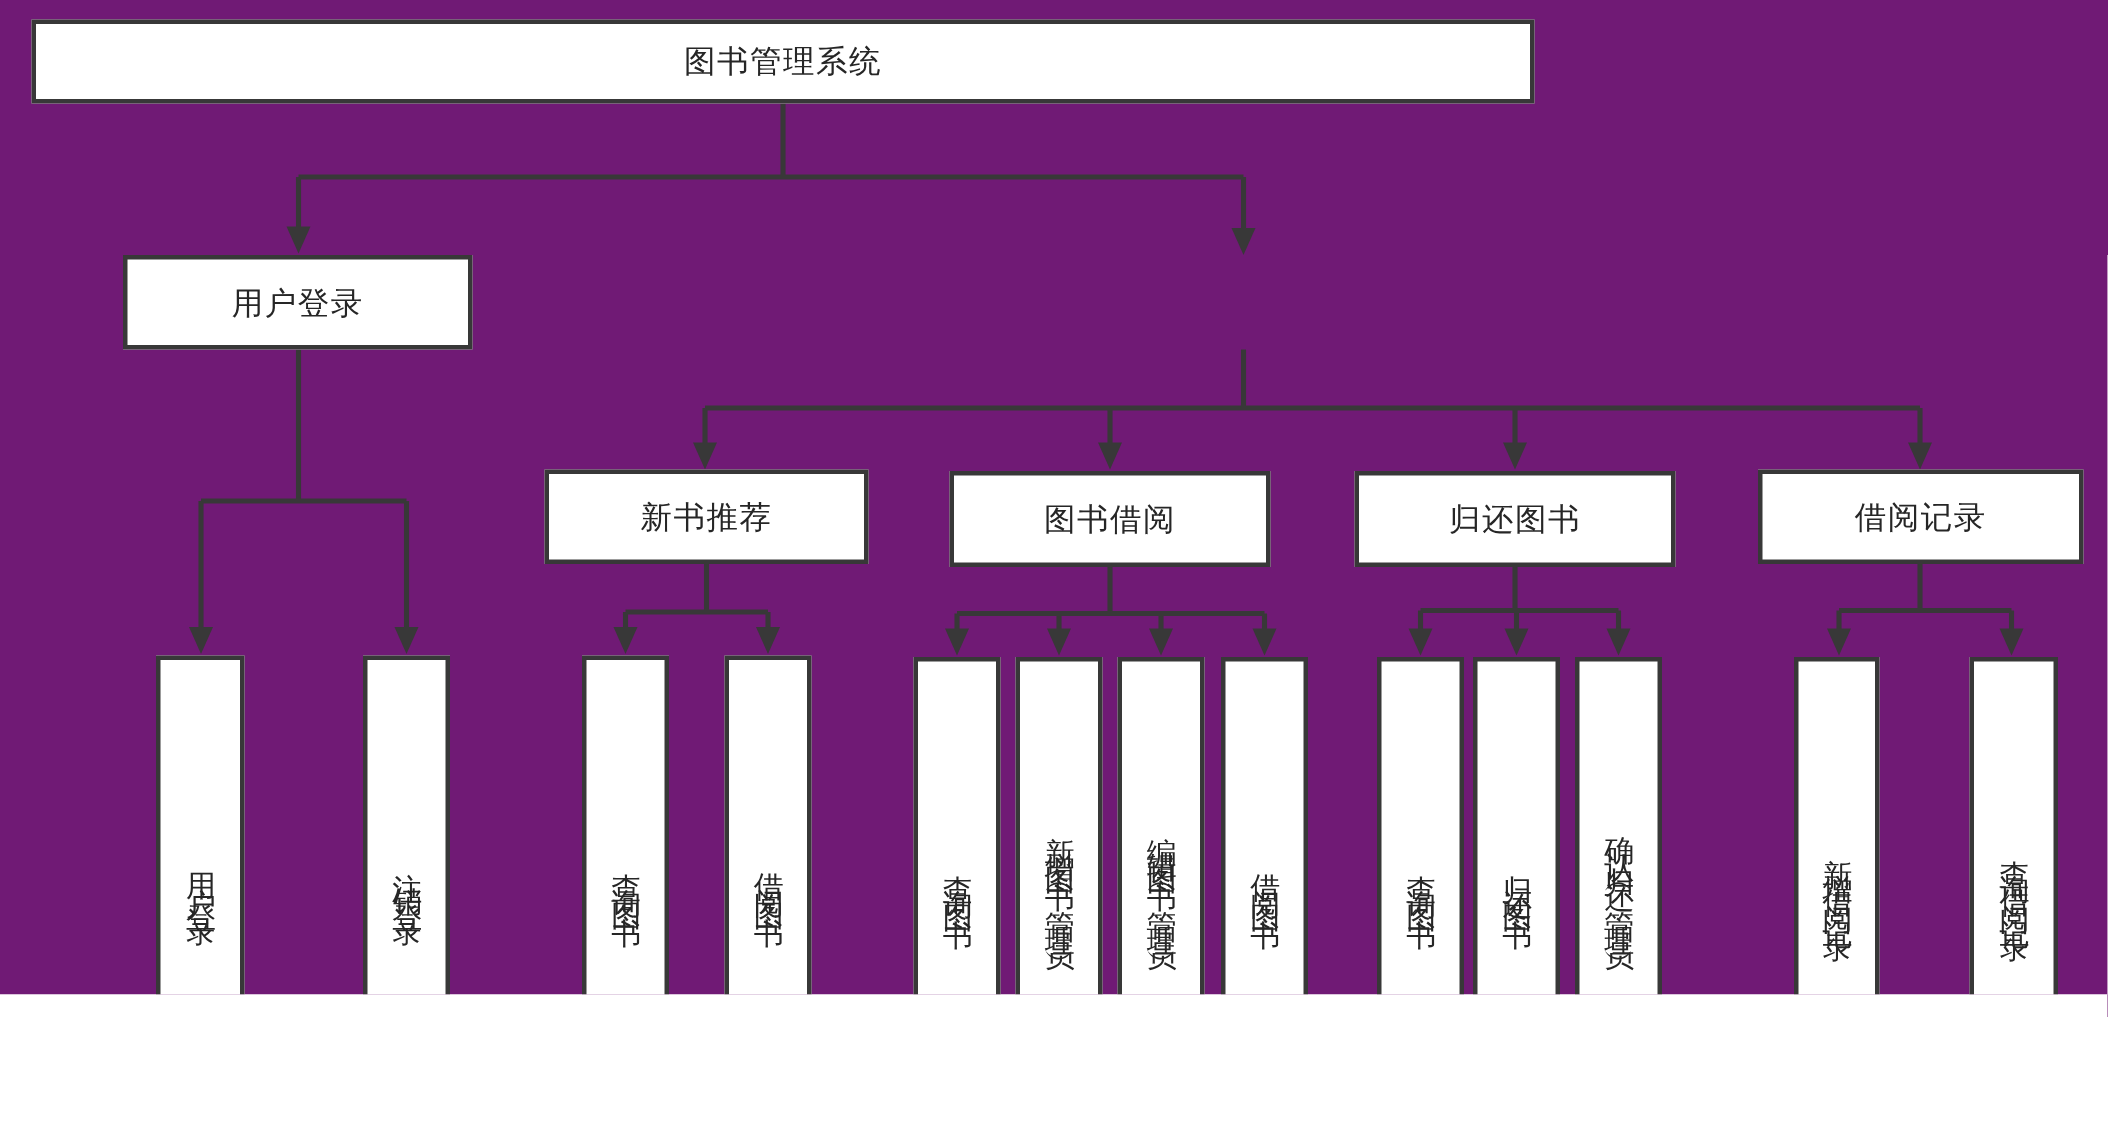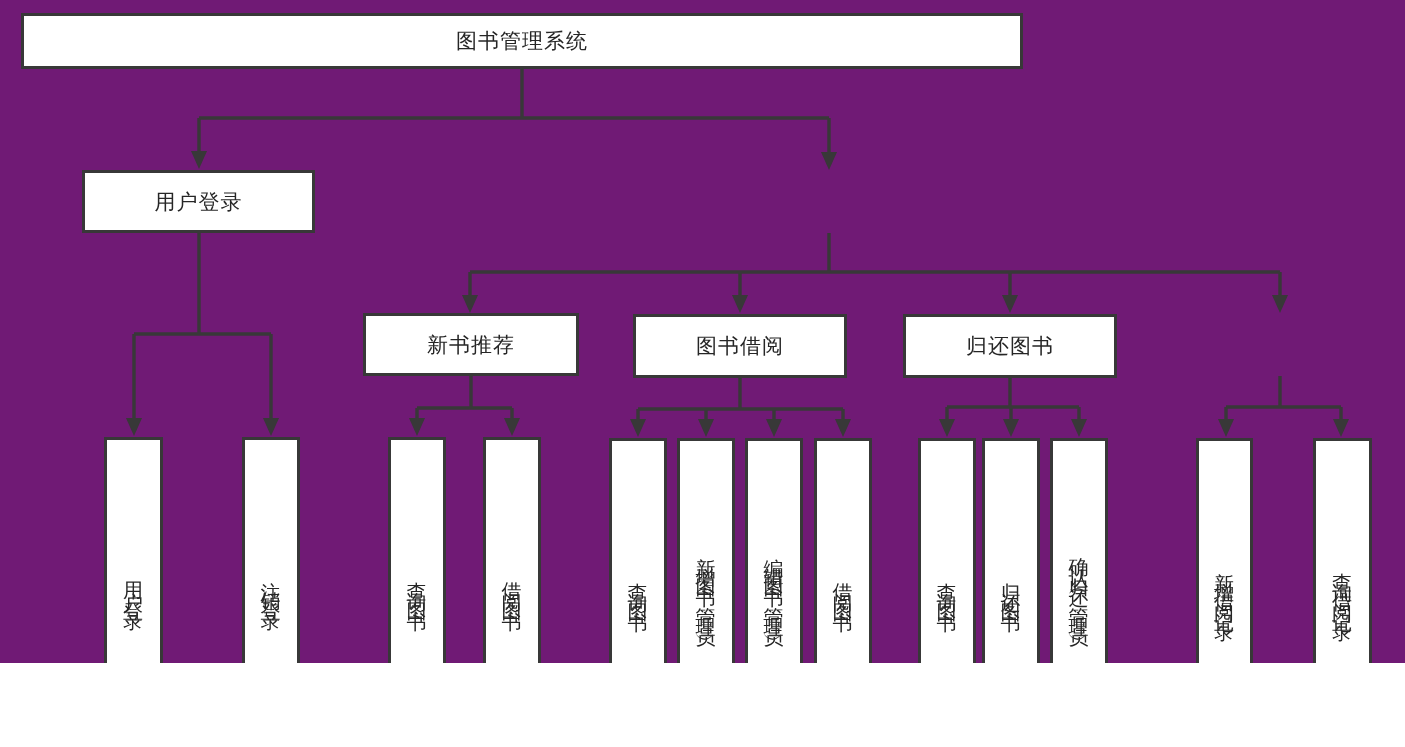--- a/index.html
+++ b/index.html
@@ -125,20 +125,23 @@
 
   <div class="node h" style="left:363px;top:313px;width:216px;height:63px">
     <span class="lbl">新书推荐</span>
   </div>
   <div class="node h" style="left:633px;top:314px;width:214px;height:64px">
     <span class="lbl">图书借阅</span>
   </div>
   <div class="node h" style="left:903px;top:314px;width:214px;height:64px">
     <span class="lbl">归还图书</span>
   </div>
+  <div class="node h" style="left:1172px;top:313px;width:217px;height:63px">
+    <span class="lbl">借阅记录</span>
+  </div>
 
   <div class="node v" style="left:104px;top:437px;width:59px;height:298px">
     <span class="lbl">用户登录</span>
   </div>
   <div class="node v" style="left:242px;top:437px;width:58px;height:298px">
     <span class="lbl">注销登录</span>
   </div>
 
   <div class="node v" style="left:388px;top:437px;width:58px;height:298px">
     <span class="lbl">查询图书</span>

